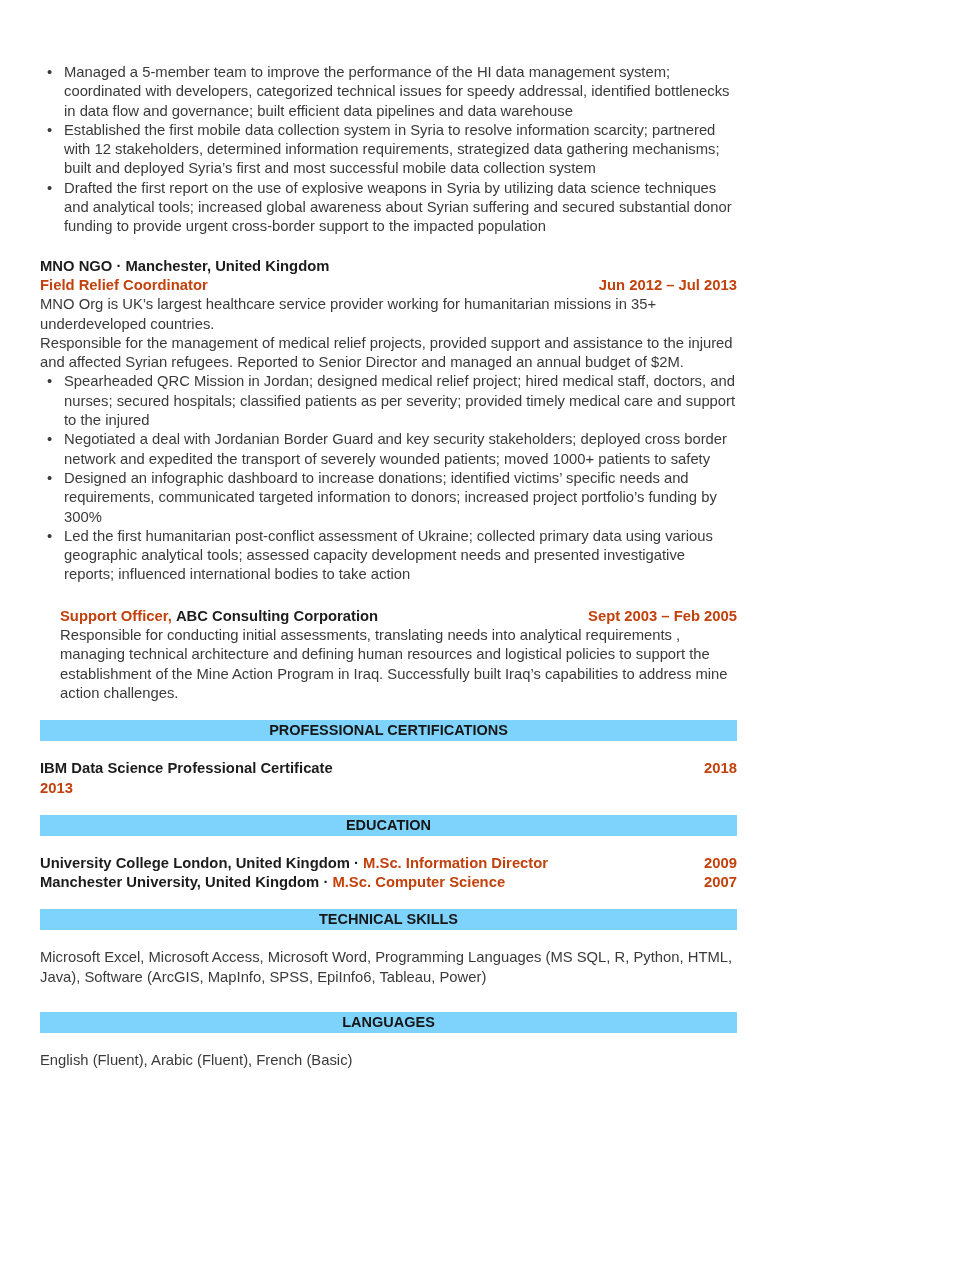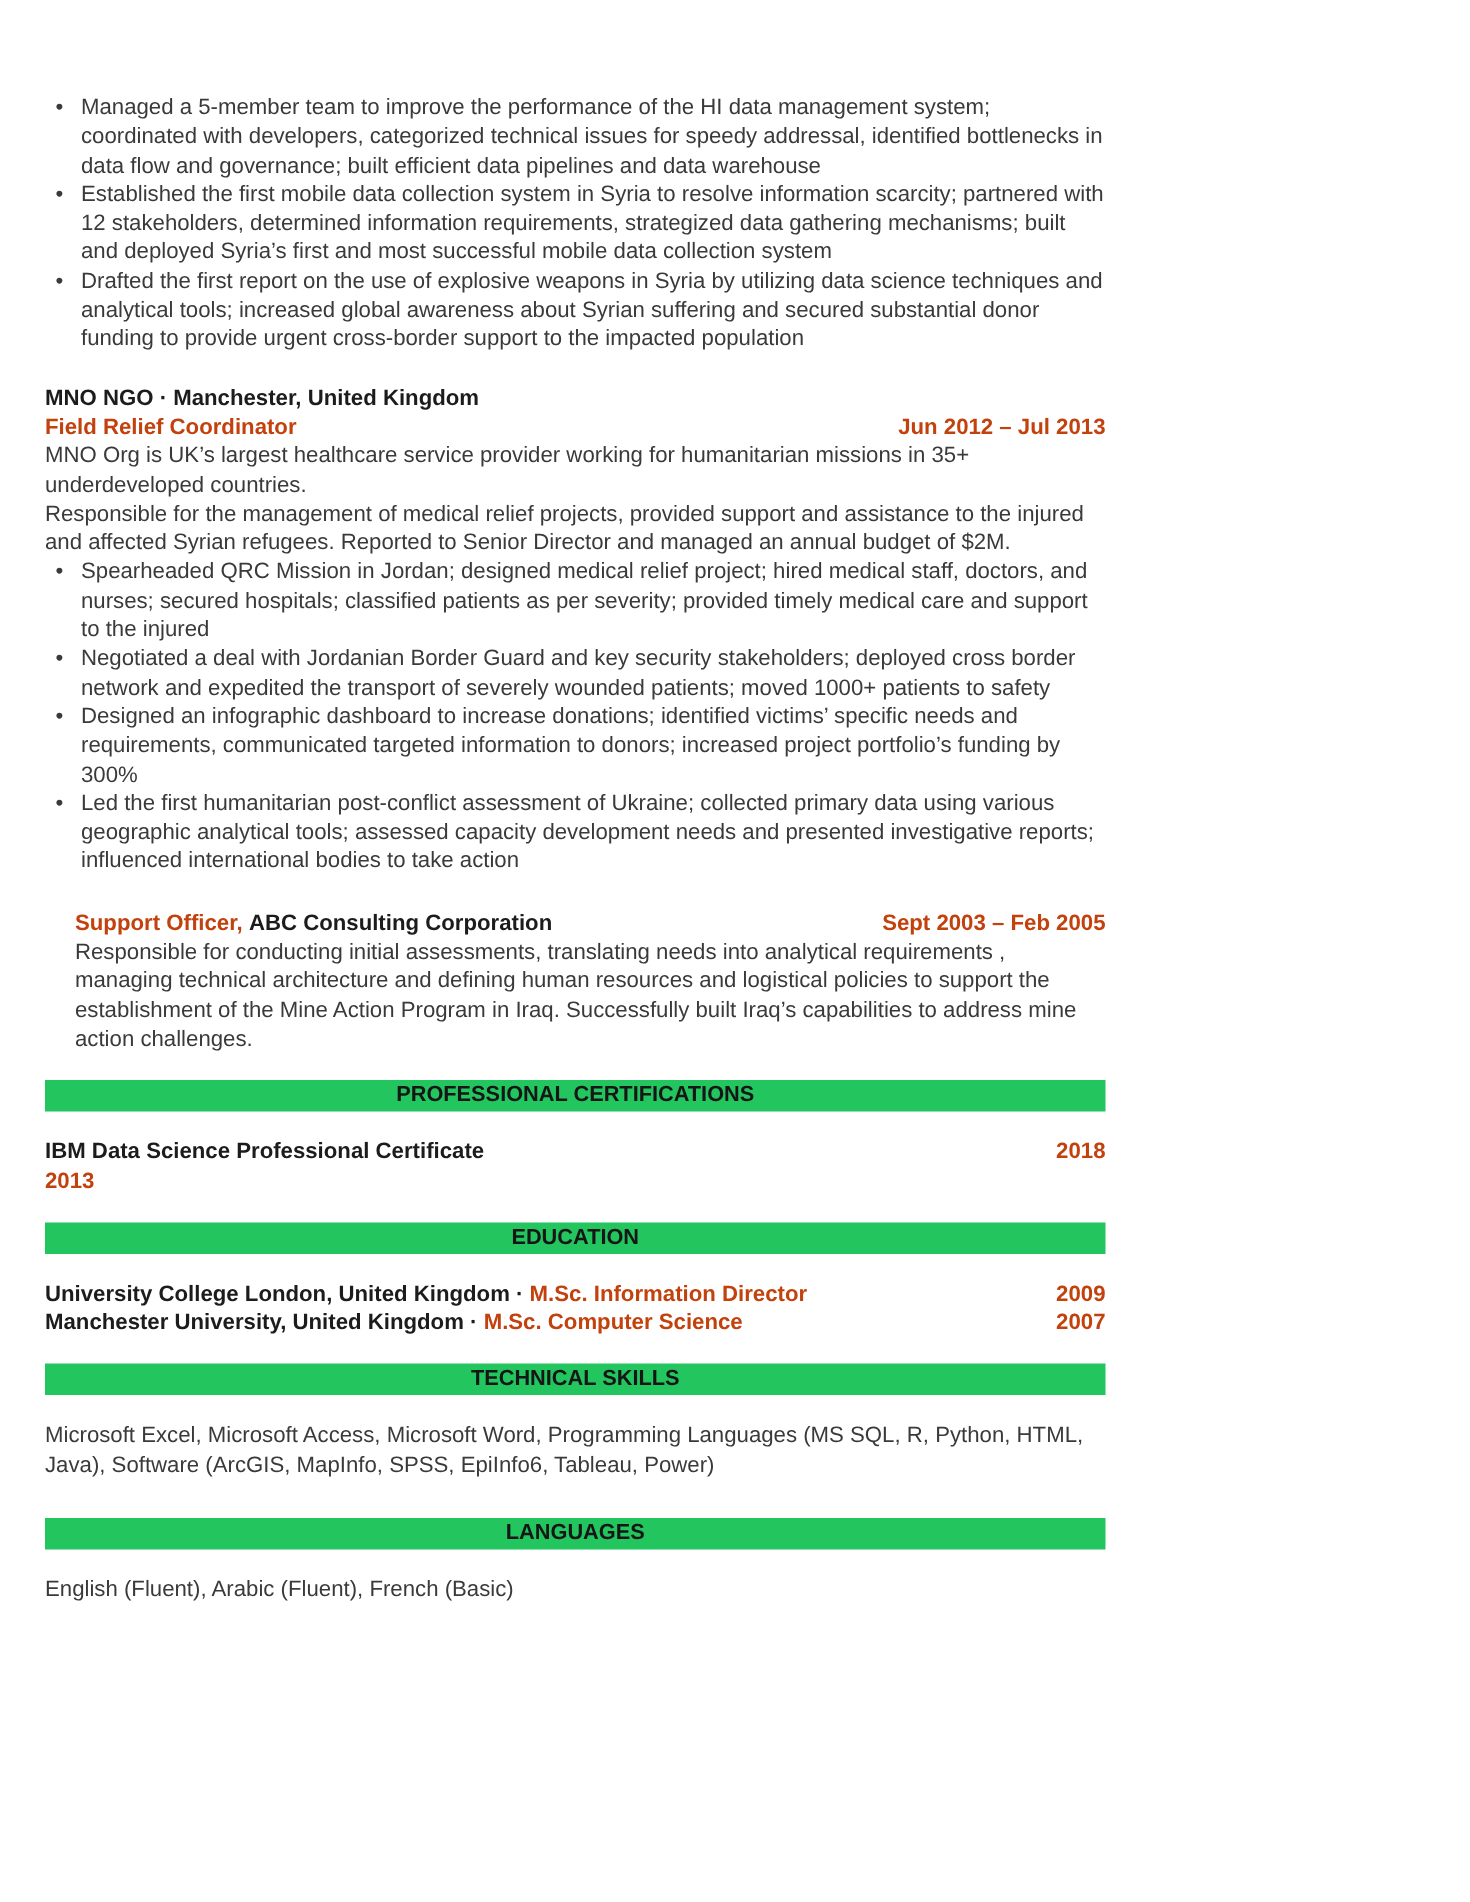--- a/index.html
+++ b/index.html
@@ -6,21 +6,21 @@
     margin: 0;
     padding: 0;
     background: #ffffff;
   }
   .page {
     position: relative;
     width: 804px;
     height: 1268px;
     background: #ffffff;
     box-sizing: border-box;
-    padding: 63px 67px 0 30px;
+    padding: 63px 67px 0 40px;
     font-family: "Liberation Sans", sans-serif;
     font-size: 14.8px;
     line-height: 19.3px;
     color: #3a3a3a;
     overflow: hidden;
   }
   p { margin: 0; }
   ul.bullets {
     margin: 0;
     padding: 0;
@@ -40,21 +40,21 @@
   .blk  { color: #1c1c1c; }
   .blue { color: #c2410c; }
   .row {
     display: flex;
     justify-content: space-between;
     align-items: baseline;
   }
   .job-block { margin-top: 20px; }
   .abc-block { margin-top: 22px; margin-left: 20px; }
   .banner {
-    background: #22c55e;
+    background: #7dd3fc;
     height: 21px;
     line-height: 21px;
     text-align: center;
     font-weight: bold;
     font-size: 14.5px;
     color: #161616;
     margin: 17px 0 18px 0;
   }
   .banner.languages-banner { margin-top: 25px; }
   .section-rows { margin: 0; }

